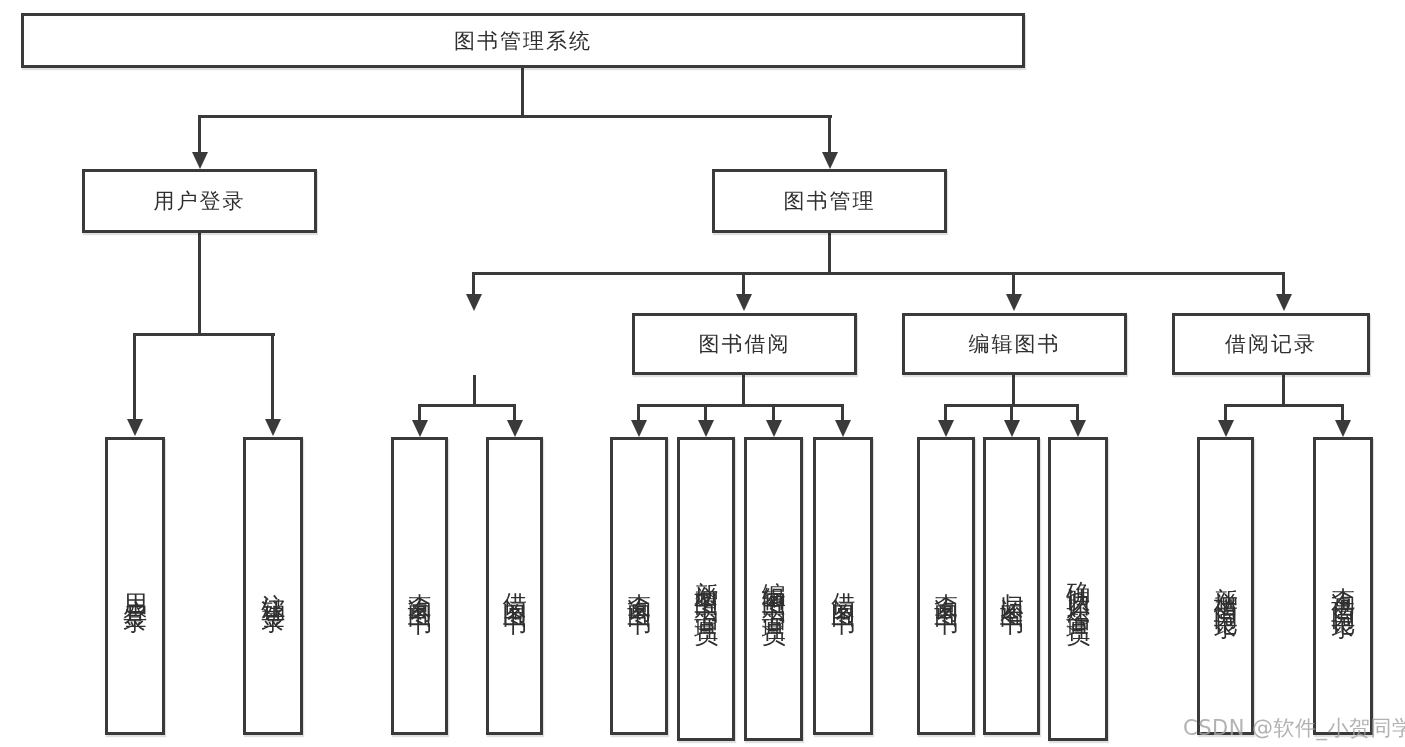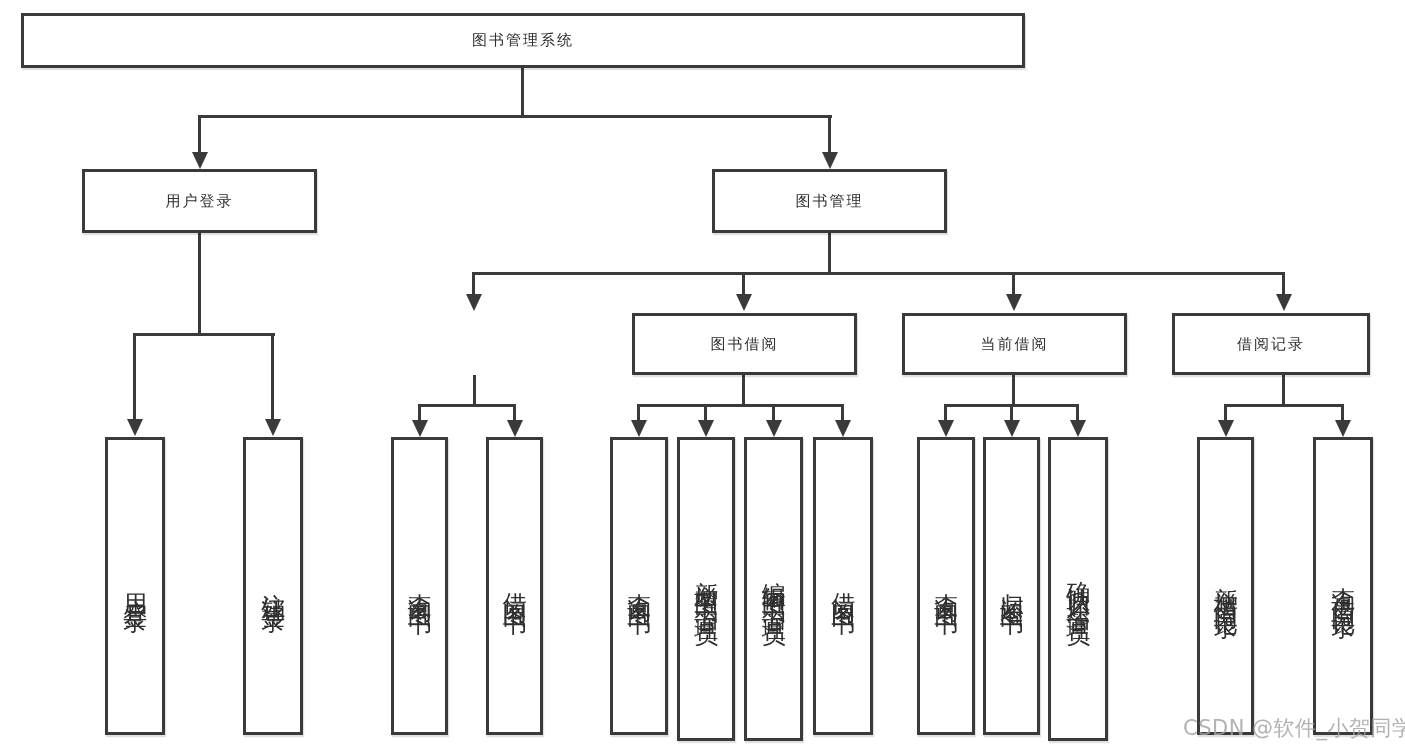--- a/index.html
+++ b/index.html
@@ -17,21 +17,21 @@
   .node{
     position:absolute;
     box-sizing:border-box;
     border:3px solid var(--line);
     background:#ffffff;
     display:flex;align-items:center;justify-content:center;
     color:var(--text);
     box-shadow:1px 2px 1px rgba(0,0,0,0.12);
     z-index:2;
   }
-  .node.h{font-size:15px;letter-spacing:2px;}
+  .node.h{font-size:21px;letter-spacing:2px;}
   .node.root{border-width:3px;}
   .node.v{font-size:24px;}
   .node.v .vtext{
     writing-mode:vertical-rl;
     letter-spacing:6px;
     white-space:nowrap;
     line-height:1.1;
   }
   .vline,.hline{position:absolute;background:var(--line);z-index:1;}
   .vline{width:3px;}
@@ -88,21 +88,21 @@
   <div class="hline" style="left:472px;top:272px;width:813px;"></div>
   <div class="arrow" style="left:472px;top:272px;height:22px;"></div>
   <div class="arrow" style="left:742px;top:272px;height:22px;"></div>
   <div class="arrow" style="left:1012px;top:272px;height:22px;"></div>
   <div class="arrow" style="left:1282px;top:272px;height:22px;"></div>
 
   <div class="node h" style="left:632px;top:313px;width:225px;height:62px;">
     <span>图书借阅</span>
   </div>
   <div class="node h" style="left:902px;top:313px;width:225px;height:62px;">
-    <span>当前借阅</span>
+    <span>编辑图书</span>
   </div>
   <div class="node h" style="left:1172px;top:313px;width:198px;height:62px;">
     <span>借阅记录</span>
   </div>
 
   <div class="vline" style="left:473px;top:375px;height:31px;"></div>
   <div class="hline" style="left:418px;top:404px;width:98px;"></div>
   <div class="arrow" style="left:418px;top:404px;height:16px;"></div>
   <div class="arrow" style="left:513px;top:404px;height:16px;"></div>
 

